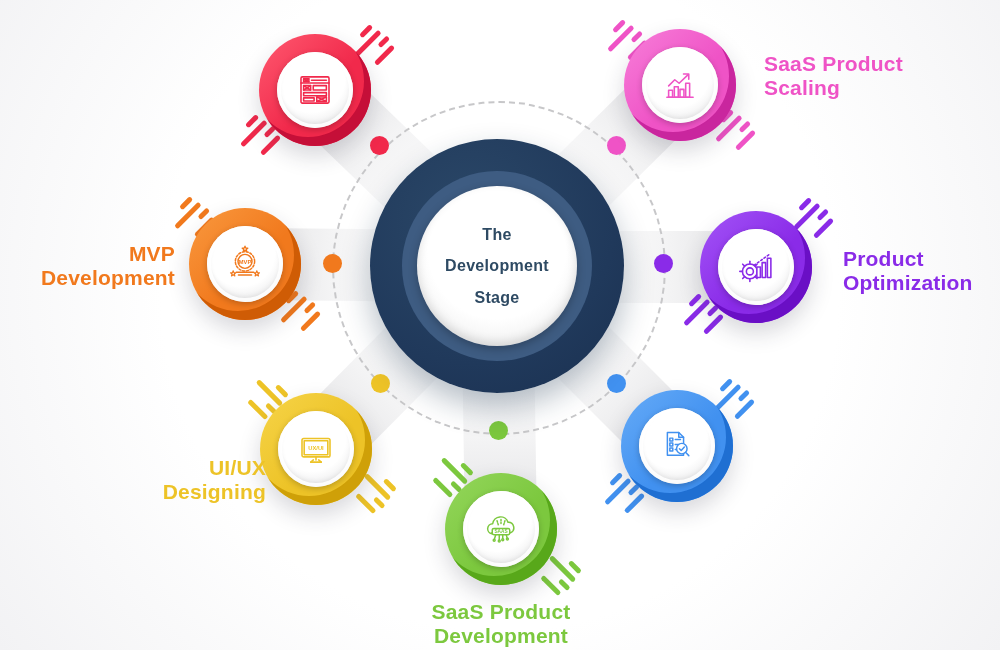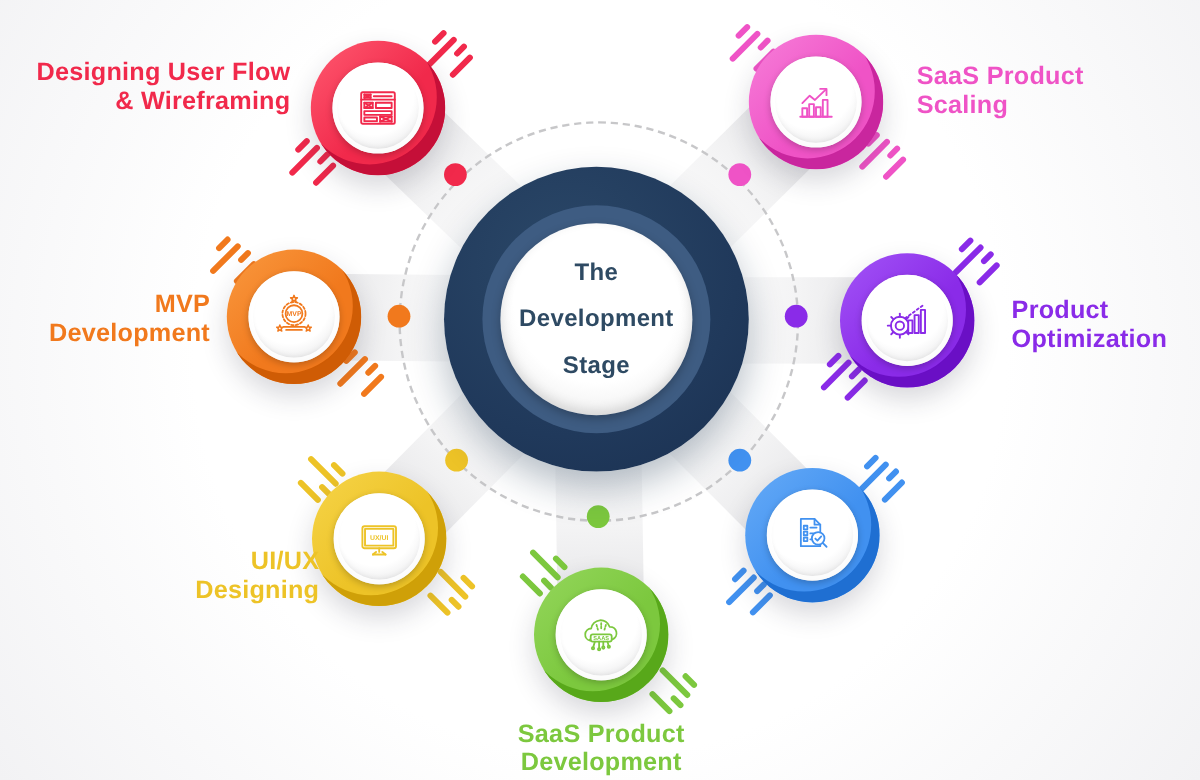--- a/index.html
+++ b/index.html
@@ -74,21 +74,21 @@
     background:#3e5c82;
     display:flex;align-items:center;justify-content:center;
   }
   .c-core{
     width:160px;height:160px;border-radius:50%;
     background:radial-gradient(circle at 50% 40%, #ffffff 55%, #efefef 82%, #dcdcde 100%);
     box-shadow: inset 0 -4px 10px rgba(0,0,0,.12), 0 3px 8px rgba(0,0,0,.25);
     display:flex;align-items:center;justify-content:center;
   }
   .c-title{
-    font-weight:bold;font-size:20px;line-height:1.95;color:#2e4a63;
+    font-weight:bold;font-size:16px;line-height:1.95;color:#2e4a63;
     text-align:center;white-space:pre-line;letter-spacing:.3px;
   }
 </style>
 </head>
 <body>
 
 <div class="stage">
 
   <div class="beam" style="left:315px;top:54px;width:250px;transform:rotate(44deg);transform-origin:0 36px;"></div>
   <div class="beam" style="left:680px;top:49px;width:254px;transform:rotate(135.3deg);transform-origin:0 36px;"></div>
@@ -333,22 +333,20 @@
   <div class="c-outer">
     <div class="c-mid">
       <div class="c-core">
         <div class="c-title">The
 Development
 Stage</div>
       </div>
     </div>
   </div>
 
-  <div class="label" style="left: 18px; top: 49px; width: 224px; text-align: right; --c: #f1294b; --cd: #c50f38; --cl: #ff5a70;">Designing User Flow
-&amp; Wireframing</div>
   <div class="label" style="left: 764px; top: 52px; width: 210px; text-align: left; --c: #ef53c6; --cd: #c9269e; --cl: #f77fd9;">SaaS Product
 Scaling</div>
   <div class="label" style="left: 12px; top: 242px; width: 163px; text-align: right; --c: #f1791d; --cd: #cf5c05; --cl: #f9993f;">MVP
 Development</div>
   <div class="label" style="left: 843px; top: 247px; width: 155px; text-align: left; --c: #8a2be8; --cd: #6a0fc5; --cl: #a355f7;">Product
 Optimization</div>
   <div class="label" style="left: 108px; top: 456px; width: 158px; text-align: right; --c: #edc327; --cd: #cfa008; --cl: #f6d449;">UI/UX
 Designing</div>
   <div class="label" style="left: 398px; top: 600px; width: 206px; text-align: center; --c: #7cc83e; --cd: #58a81a; --cl: #94d65c;">SaaS Product
 Development</div>

